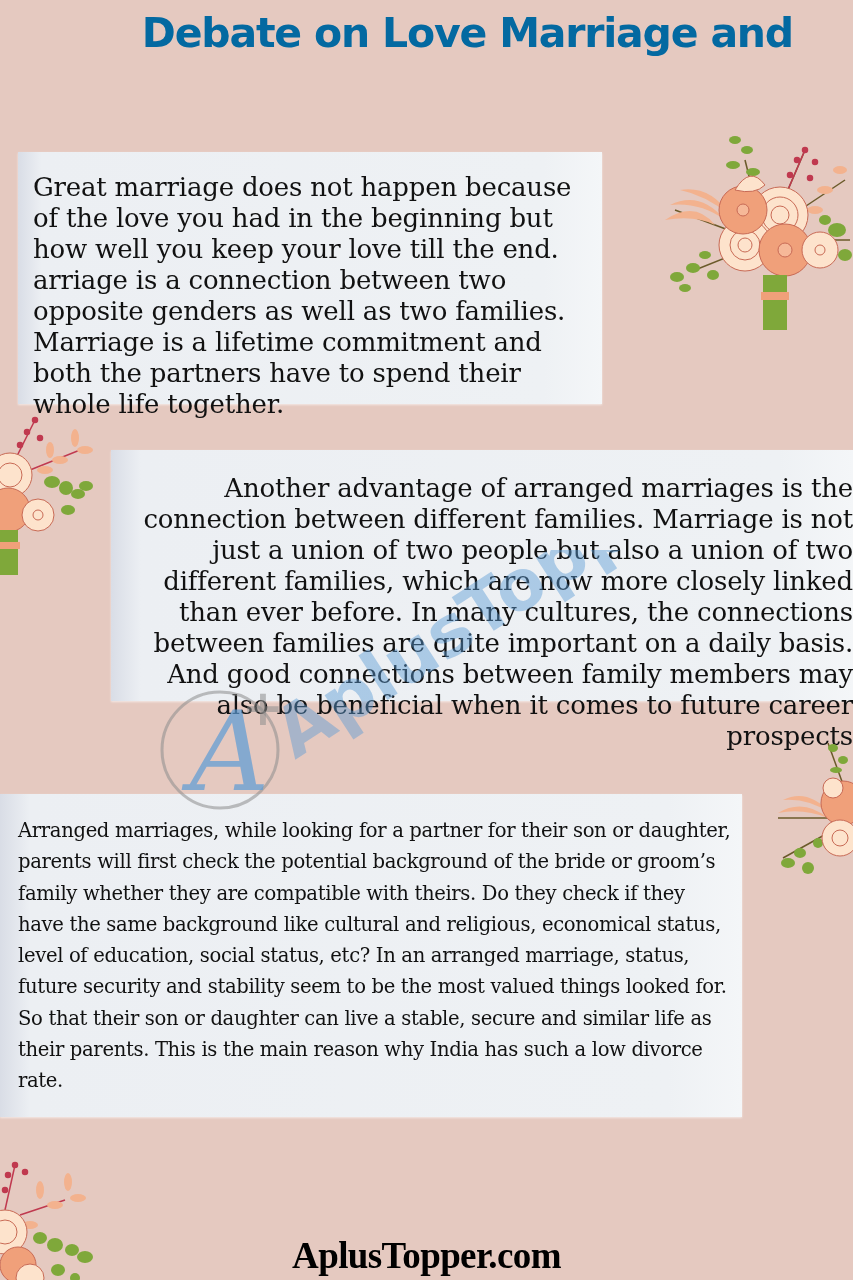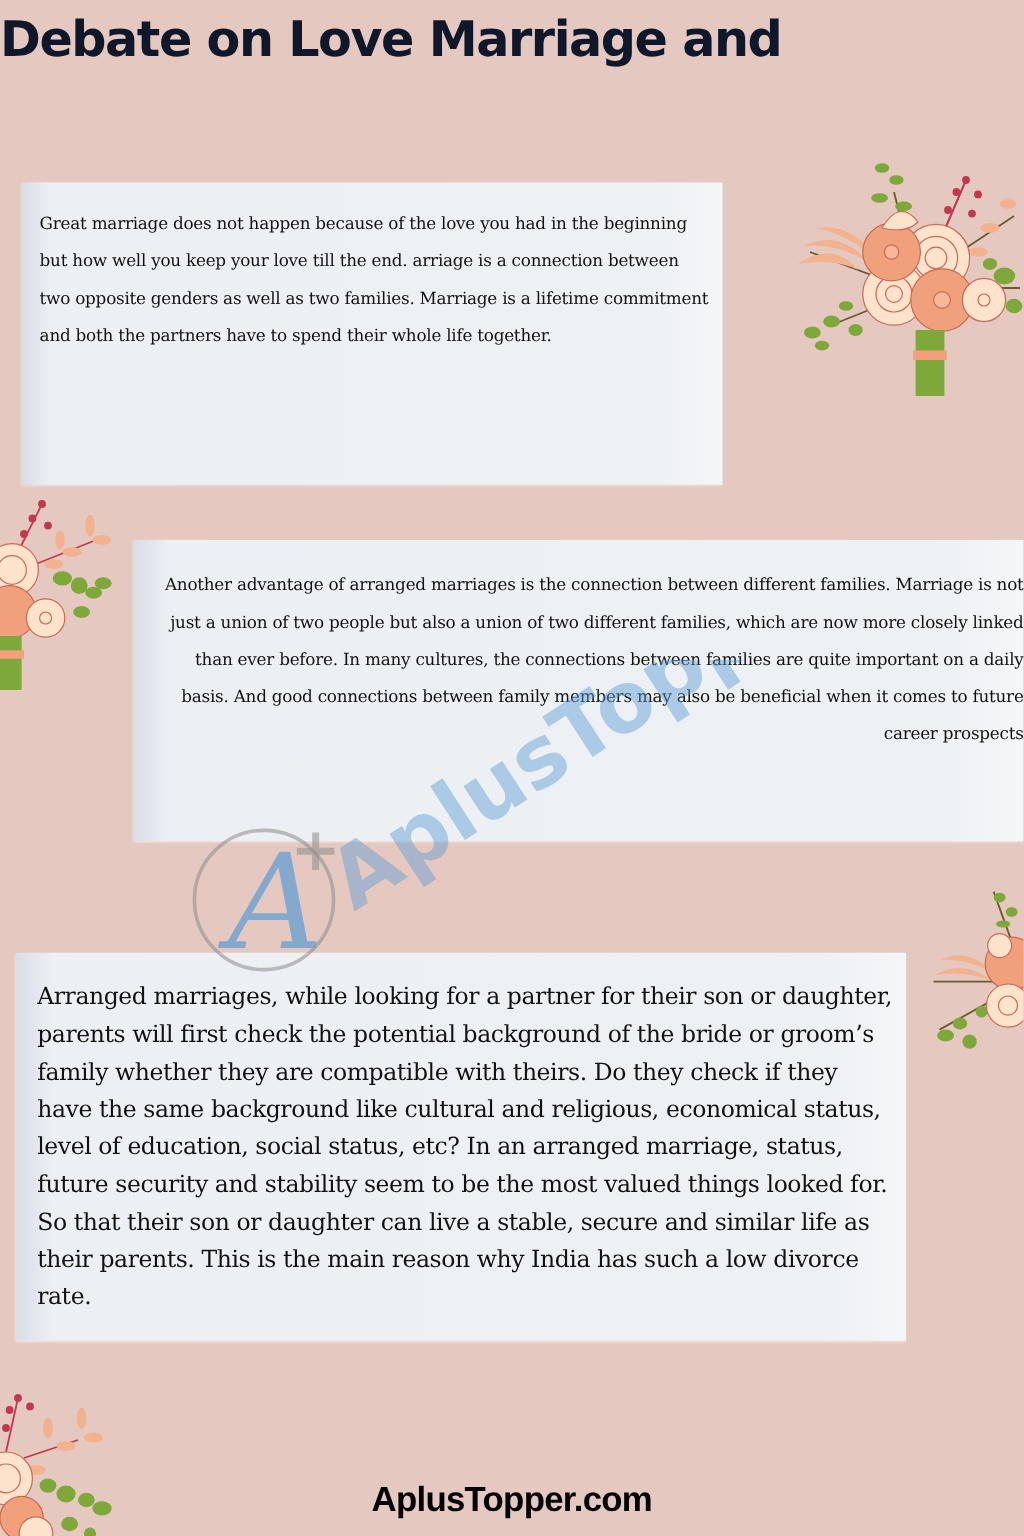--- a/index.html
+++ b/index.html
@@ -7,51 +7,51 @@
     body {
       background: #e5c9c0;
       position: relative;
       font-family: "DejaVu Serif", serif;
       color: #111;
     }
     .title {
       position: absolute;
       left: 0; top: 6px;
       width: 793px;
-      text-align: left;
+      text-align: right;
       font-family: "DejaVu Sans", sans-serif;
       font-weight: bold;
       font-size: 41px;
       line-height: 55px;
       letter-spacing: -1.2px;
-      color: #0f172a;
+      color: #0369a1;
     }
     .card {
       position: absolute;
       background: linear-gradient(90deg, #d9dde6 0%, #eceff3 4%, #eef1f4 90%, #f4f6f8 100%);
       box-shadow: 0 1px 2px rgba(255,255,255,0.6);
     }
     .card p {
-      font-size: 14px;
+      font-size: 26px;
       line-height: 31px;
       letter-spacing: -0.2px;
     }
     #card1 { left: 18px; top: 152px; width: 584px; height: 252px; padding: 20px 8px 0 15px; }
     #card2 { left: 111px; top: 450px; width: 742px; height: 251px; padding: 23px 0 0 8px; }
     #card2 p { text-align: right; }
-    #card3 { left: 0; top: 794px; width: 742px; height: 323px; padding: 21px 8px 0 18px; margin-left: 13px; }
+    #card3 { left: 0; top: 794px; width: 742px; height: 323px; padding: 21px 8px 0 18px; }
     #card3 p { font-size: 19.6px; line-height: 31.3px; letter-spacing: -0.35px; }
     .footer {
       position: absolute;
       left: 0; width: 853px;
       top: 1234px;
       text-align: center;
-      font-family: Liberation Sans, sans-serif;
+      font-family: Liberation Serif, serif;
       font-weight: bold;
-      font-size: 29px;
+      font-size: 37px;
       letter-spacing: -0.6px;
       color: #000;
     }
     .bouquet { position: absolute; }
     .watermark { position: absolute; left: 150px; top: 550px; width: 520px; height: 270px; pointer-events: none; }
   </style>
 </head>
 <body>
 
 <h1 class="title">

